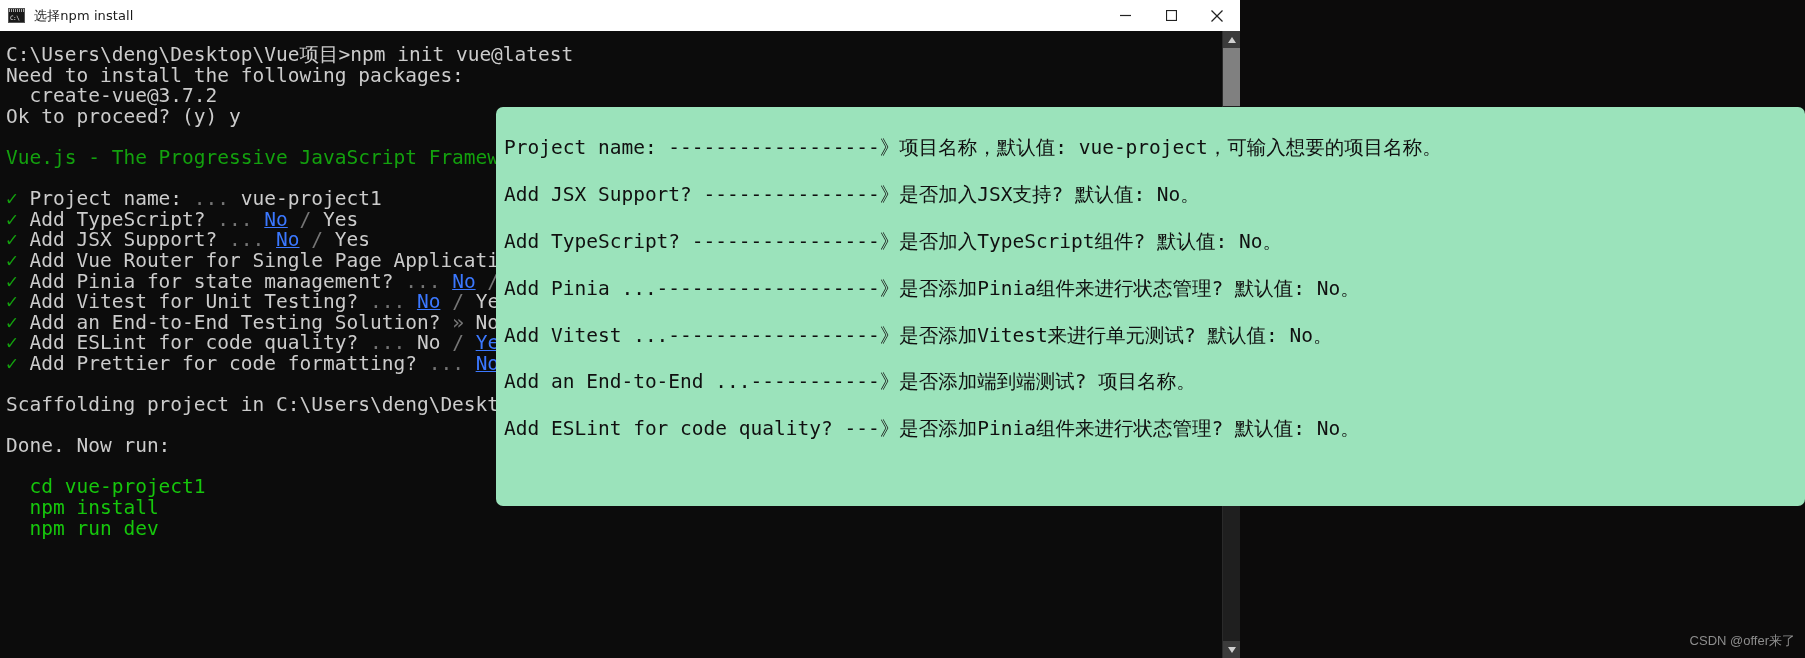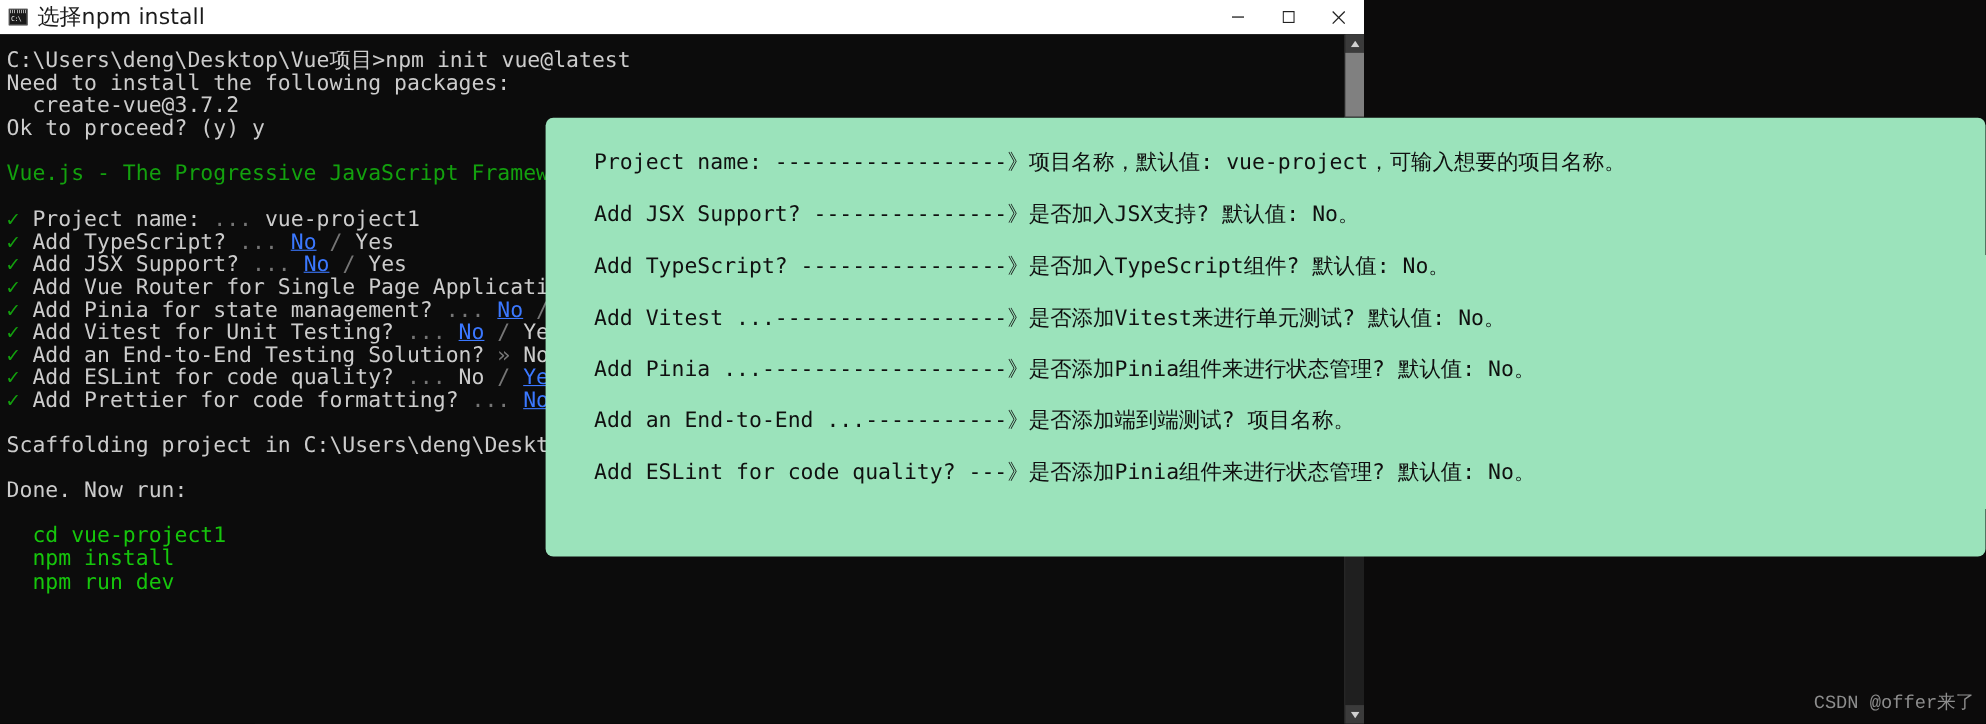--- a/index.html
+++ b/index.html
@@ -31,21 +31,21 @@
   #app-icon:before{
     content:"";position:absolute;left:0;top:0;right:0;height:3px;
     background:repeating-linear-gradient(90deg,#aaa 0 1px,#1a1a1a 1px 2px);
   }
   #app-icon span{
     color:#e8e8e8;font-size:6px;line-height:8px;margin-top:5px;margin-left:1px;
     font-family:"DejaVu Sans Mono",monospace;letter-spacing:-0.5px;
   }
   #title-text{
     font-family:"DejaVu Sans","Liberation Sans",sans-serif;
-    font-size:20px;color:#1b1b1b;letter-spacing:0.1px;
+    font-size:13px;color:#1b1b1b;letter-spacing:0.1px;
   }
   #window-buttons{position:absolute;right:0;top:0;height:31px;display:flex;}
   .win-btn{
     width:46px;height:31px;display:flex;align-items:center;justify-content:center;
     color:#222;
   }
   .win-btn svg{display:block;}
   
   #console-body{
     flex:1;position:relative;overflow:hidden;
@@ -80,40 +80,40 @@
   #scroll-thumb{
     position:absolute;top:17px;left:0;width:17px;height:58px;background:#808080;
   }
   
   #desktop-right{
     position:absolute;left:1240px;top:0;width:565px;height:658px;
     background:#0c0b0b;
   }
   #watermark{
     position:absolute;right:10px;bottom:8px;
-    color:#8d8d8d;font-size:17px;
-    font-family:Liberation Mono, monospace;
+    color:#8d8d8d;font-size:13px;
+    font-family:Liberation Sans, sans-serif;
   }
   
   #annotation-panel{
     position:absolute;left:496px;top:107px;width:1309px;height:399px;
     background:#9be3bb;
     border-radius:7px;
     padding:18px 0 10px 0;
     box-sizing:border-box;
   }
   .ann-line{
     color:#101010;
     font-family:"DejaVu Sans Mono",monospace;
     font-size:19.5px;
     line-height:20px;
     white-space:pre;
     padding-left:8px;
     height:46.8px;
-    display:flex;align-items:center;margin-left:36px;
+    display:flex;align-items:center;
   }
 </style>
 </head>
 <body>
 
 <div id="console-window">
 
   <div id="title-bar">
     <div id="app-icon">
         <span>C:\</span>
@@ -158,17 +158,17 @@
 </div>
 
 <div id="desktop-right">
   <div id="watermark">CSDN @offer来了</div>
 </div>
 
 <div id="annotation-panel">
     <div class="ann-line">Project name: ------------------》项目名称，默认值: vue-project，可输入想要的项目名称。</div>
     <div class="ann-line">Add JSX Support? ---------------》是否加入JSX支持? 默认值: No。</div>
     <div class="ann-line">Add TypeScript? ----------------》是否加入TypeScript组件? 默认值: No。</div>
+    <div class="ann-line">Add Pinia ...-------------------》是否添加Pinia组件来进行状态管理? 默认值: No。</div>
     <div class="ann-line">Add Vitest ...------------------》是否添加Vitest来进行单元测试? 默认值: No。</div>
-    <div class="ann-line">Add Pinia ...-------------------》是否添加Pinia组件来进行状态管理? 默认值: No。</div>
     <div class="ann-line">Add an End-to-End ...-----------》是否添加端到端测试? 项目名称。</div>
     <div class="ann-line">Add ESLint for code quality? ---》是否添加Pinia组件来进行状态管理? 默认值: No。</div>
   </div>
 
 </body></html>

